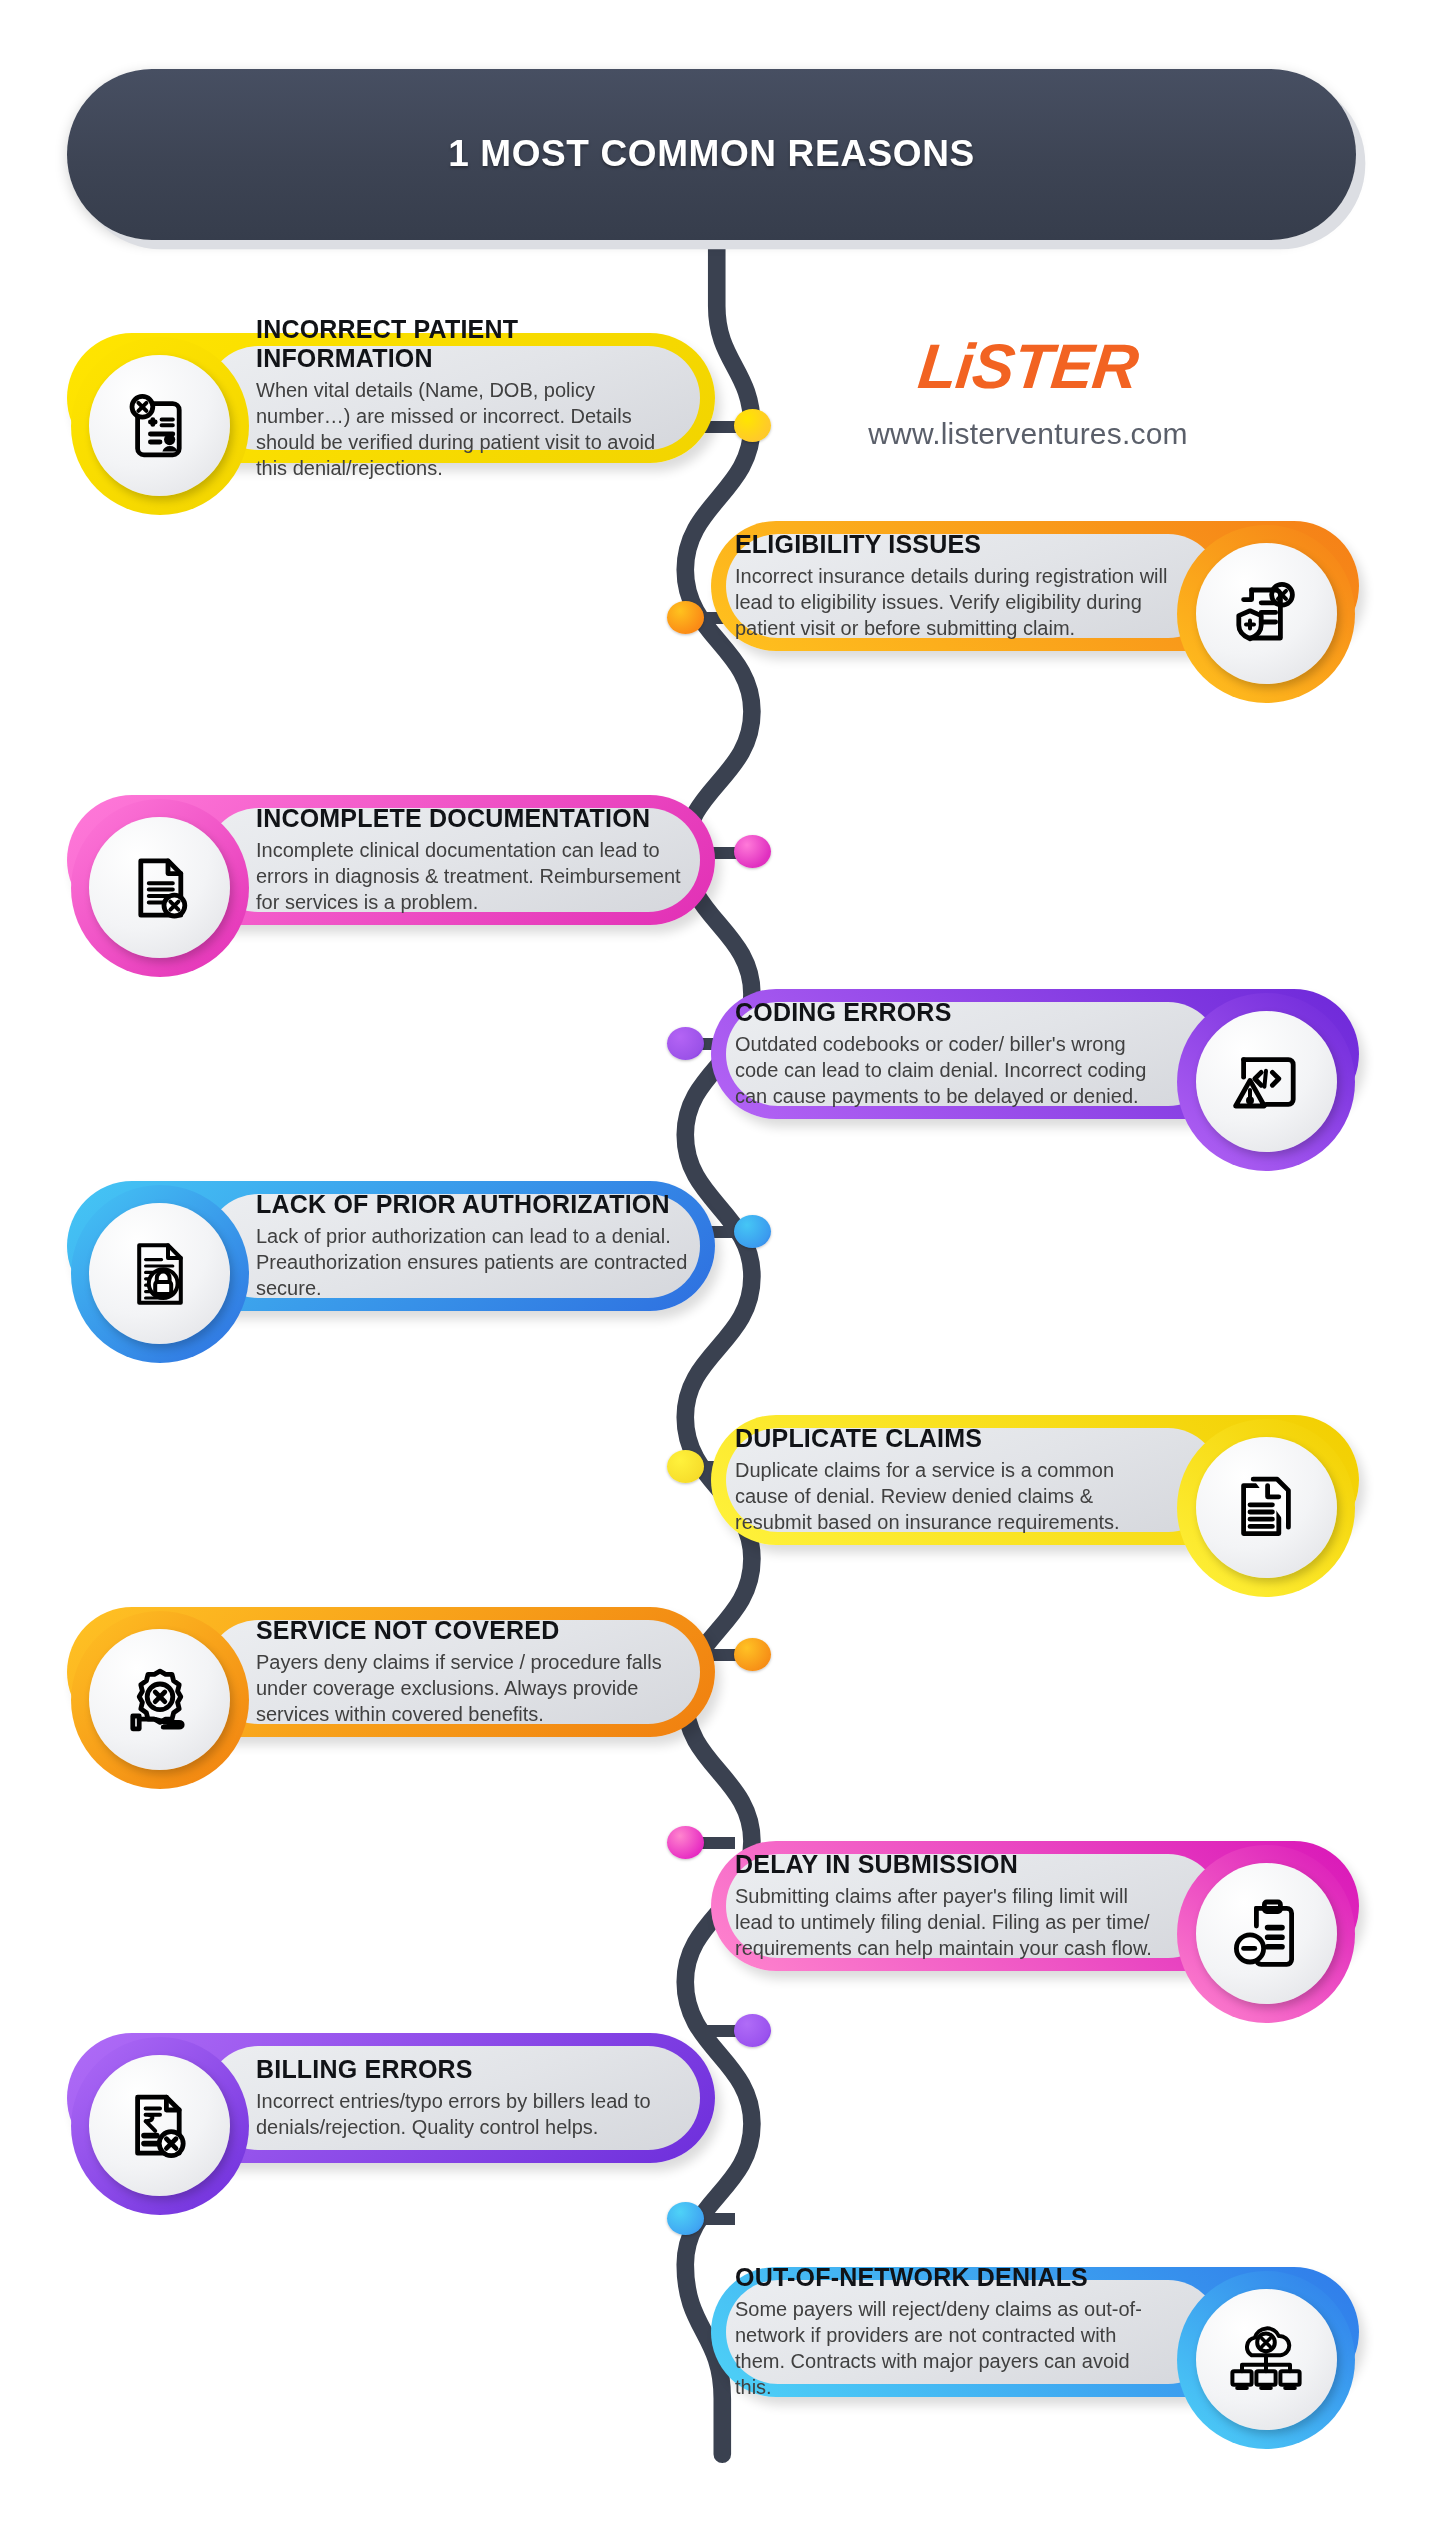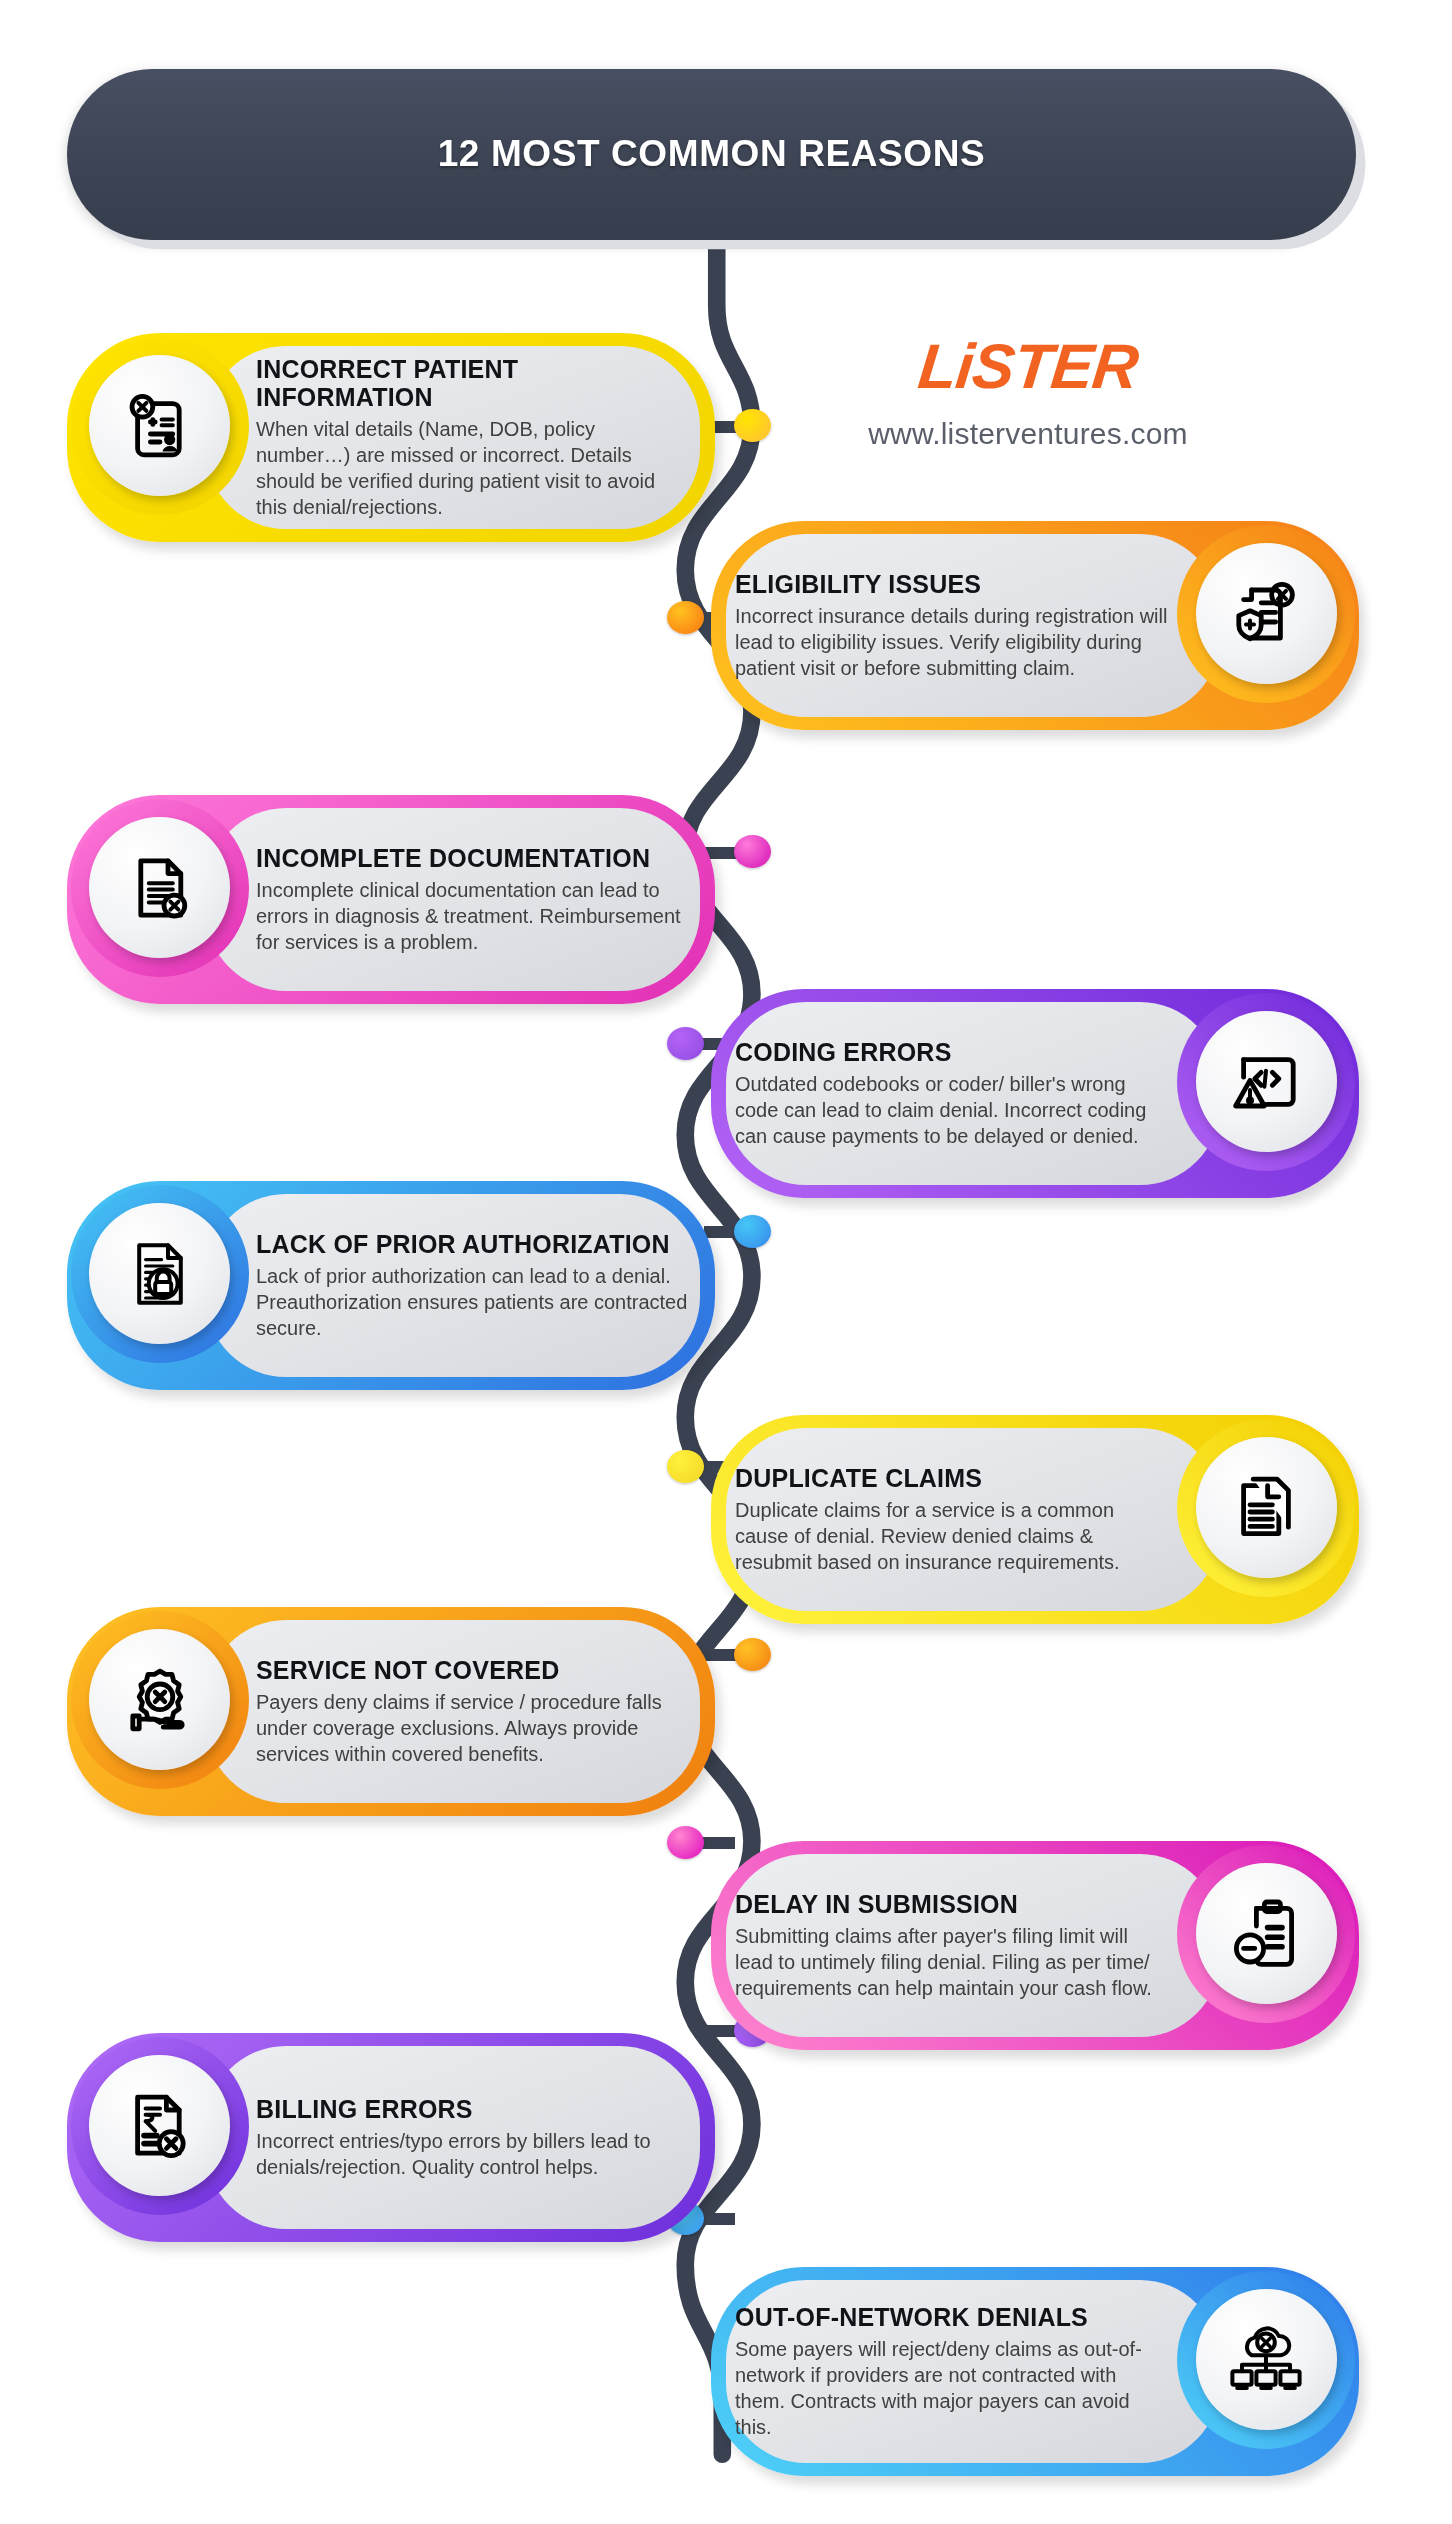--- a/index.html
+++ b/index.html
@@ -72,21 +72,21 @@
   #logo-url {
     margin-top: 18.5px;
     font-size: 30px;
     color: #5a5f6a;
     letter-spacing: 0.2px;
   }
 
   
   .card {
     position: absolute;
-    height: 209px;
+    height: 130px;
     border-radius: 93px;
     z-index: 20;
     display: flex;
     align-items: center;
   }
   .card.left  { left: 67px;  width: 648px; }
   .card.right { left: 711px; width: 648px; }
 
   
   .ring {
@@ -168,21 +168,21 @@
     height: 33px;
     border-radius: 50%;
     z-index: 12;
     box-shadow: 0 0.9px 2.8px rgba(0,0,0,0.25);
   }
 </style>
 </head>
 <body>
 
 <div id="header-banner">
-  <div class="hline">12 MOST COMMON REASONS</div>
+  <div class="hline">1 MOST COMMON REASONS</div>
 </div>
 
 <svg id="spine-svg" viewBox="0 0 1568 2726">
   <path id="spine-path" fill="none" stroke="#3A4150" stroke-width="19" stroke-linecap="round" d="M 774 262
            L 774 330
            C 774 390, 812 400, 812 460
            C 812 530, 740 545, 740 615
            C 740 685, 812 700, 812 768
            C 812 838, 740 852, 740 920
            C 740 990, 812 1005, 812 1073

